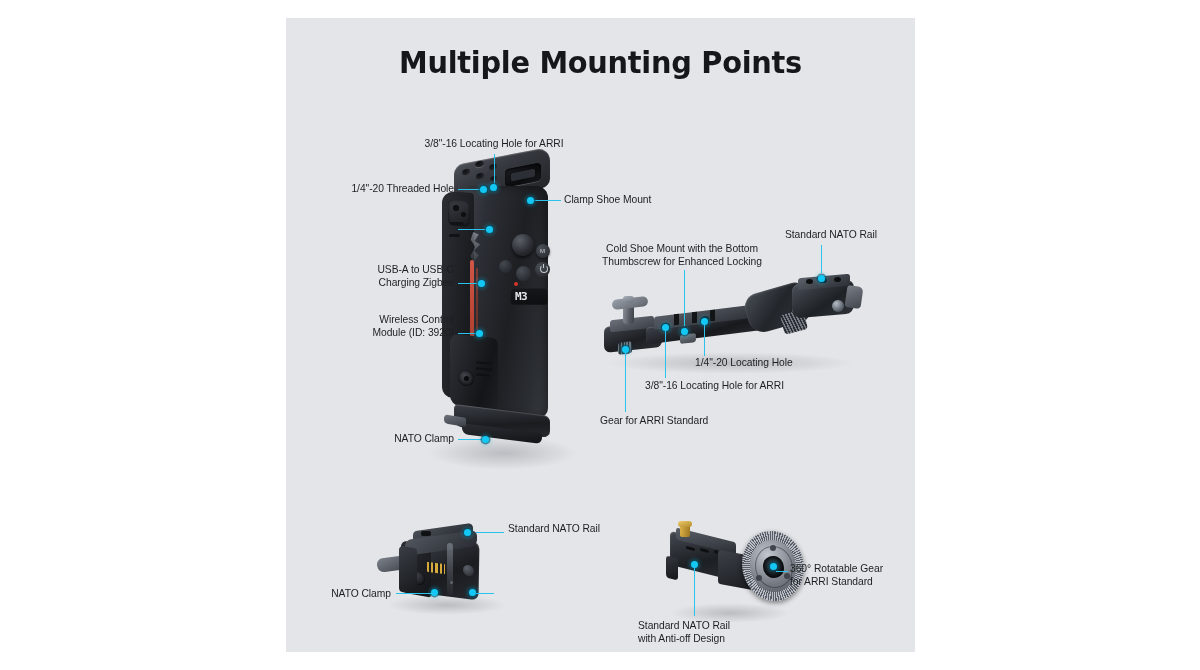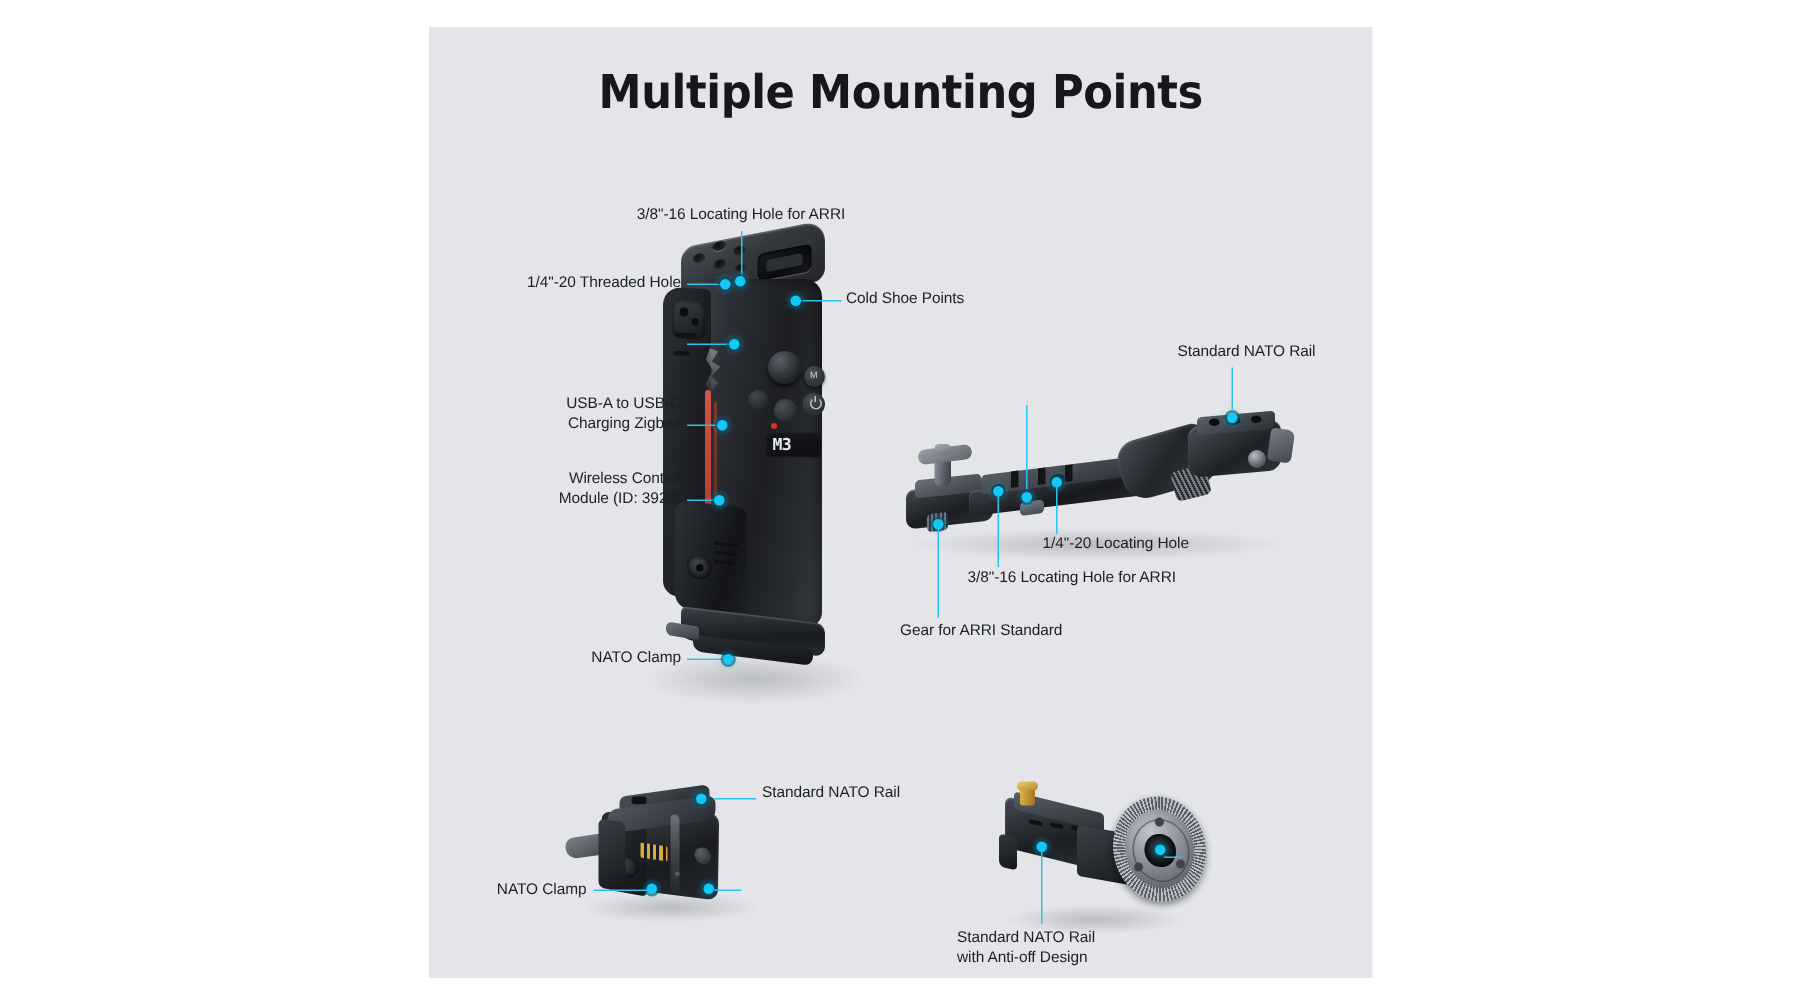--- a/index.html
+++ b/index.html
@@ -211,21 +211,21 @@
 
     <div class="lbl r" style="left:28px;top:296px;width:140px;">Wireless Control
 Module (ID: 3920)</div>
     <div class="ln" style="left:172px;top:315px;width:22px;"></div>
     <div class="dot" style="left:190px;top:312px;"></div>
 
     <div class="lbl r" style="left:56px;top:415px;width:112px;">NATO Clamp</div>
     <div class="ln" style="left:172px;top:421px;width:28px;"></div>
     <div class="dot" style="left:196px;top:418px;"></div>
 
-    <div class="lbl" style="left:278px;top:176px;width:130px;">Cold Shoe Points</div>
+    <div class="lbl" style="left:278px;top:176px;width:130px;">Clamp Shoe Mount</div>
     <div class="ln" style="left:245px;top:182px;width:30px;"></div>
     <div class="dot" style="left:241px;top:179px;"></div>
 
     <div class="art" style="left:310px;top:250px;width:290px;height:110px;">
 
       <div class="grip-shadow" style="left:10px;top:84px;width:250px;height:22px;"></div>
 
       <div class="pc" style="
         left:8px;top:56px;width:58px;height:26px;
         background:linear-gradient(165deg,#41454c,#1c1e22 60%,#2a2d32);
@@ -314,20 +314,22 @@
         left:236px;top:32px;width:12px;height:12px;border-radius:50%;
         background:radial-gradient(circle at 35% 30%,#b8bec6,#606670 60%,#2f3338);"></div>
 
       <div class="dot" style="left:85px;top:60px;"></div>
       <div class="dot" style="left:105px;top:50px;"></div>
       <div class="dot" style="left:66px;top:56px;"></div>
       <div class="dot" style="left:26px;top:78px;"></div>
       <div class="dot" style="left:222px;top:7px;"></div>
     </div>
 
+    <div class="lbl c" style="left:290px;top:225px;width:212px;">Cold Shoe Mount with the Bottom
+Thumbscrew for Enhanced Locking</div>
     <div class="ln v" style="left:398px;top:252px;height:56px;"></div>
 
     <div class="lbl c" style="left:470px;top:211px;width:150px;">Standard NATO Rail</div>
     <div class="ln v" style="left:535px;top:227px;height:28px;"></div>
 
     <div class="lbl" style="left:409px;top:339px;width:160px;">1/4"-20 Locating Hole</div>
     <div class="ln v" style="left:418px;top:306px;height:32px;"></div>
 
     <div class="lbl" style="left:359px;top:362px;width:190px;">3/8"-16 Locating Hole for ARRI</div>
     <div class="ln v" style="left:379px;top:312px;height:48px;"></div>
@@ -460,20 +462,22 @@
         left:114px;top:32px;width:6px;height:6px;border-radius:50%;background:#41454b;"></div>
       <div class="pc" style="
         left:128px;top:60px;width:6px;height:6px;border-radius:50%;background:#41454b;"></div>
       <div class="pc" style="
         left:100px;top:62px;width:6px;height:6px;border-radius:50%;background:#41454b;"></div>
 
       <div class="dot" style="left:114px;top:50px;"></div>
       <div class="dot" style="left:35px;top:48px;"></div>
     </div>
 
+    <div class="lbl" style="left:504px;top:545px;width:170px;">360° Rotatable Gear
+for ARRI Standard</div>
     <div class="ln" style="left:490px;top:553px;width:12px;"></div>
 
     <div class="lbl" style="left:352px;top:602px;width:170px;">Standard NATO Rail
 with Anti-off Design</div>
     <div class="ln v" style="left:408px;top:548px;height:50px;"></div>
 
   </div>
 </div>
 
 </body></html>

